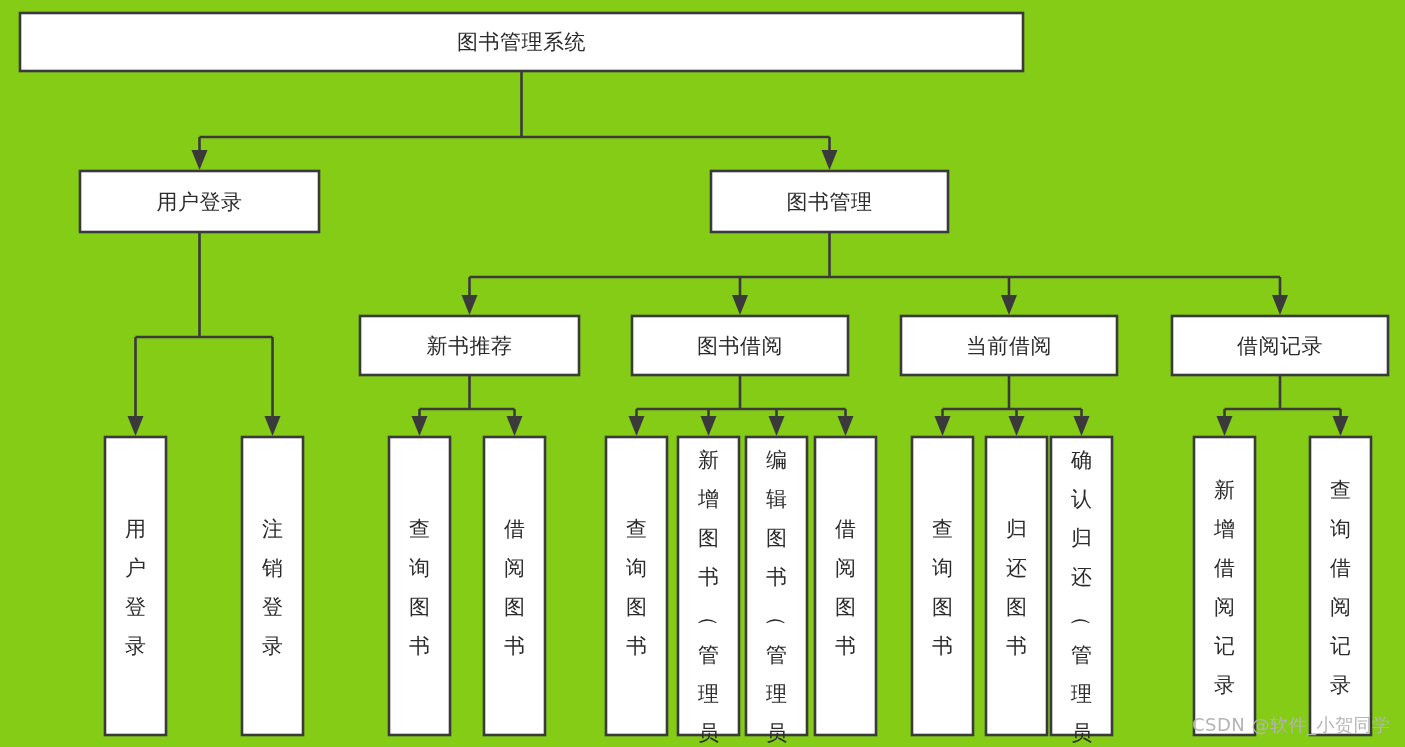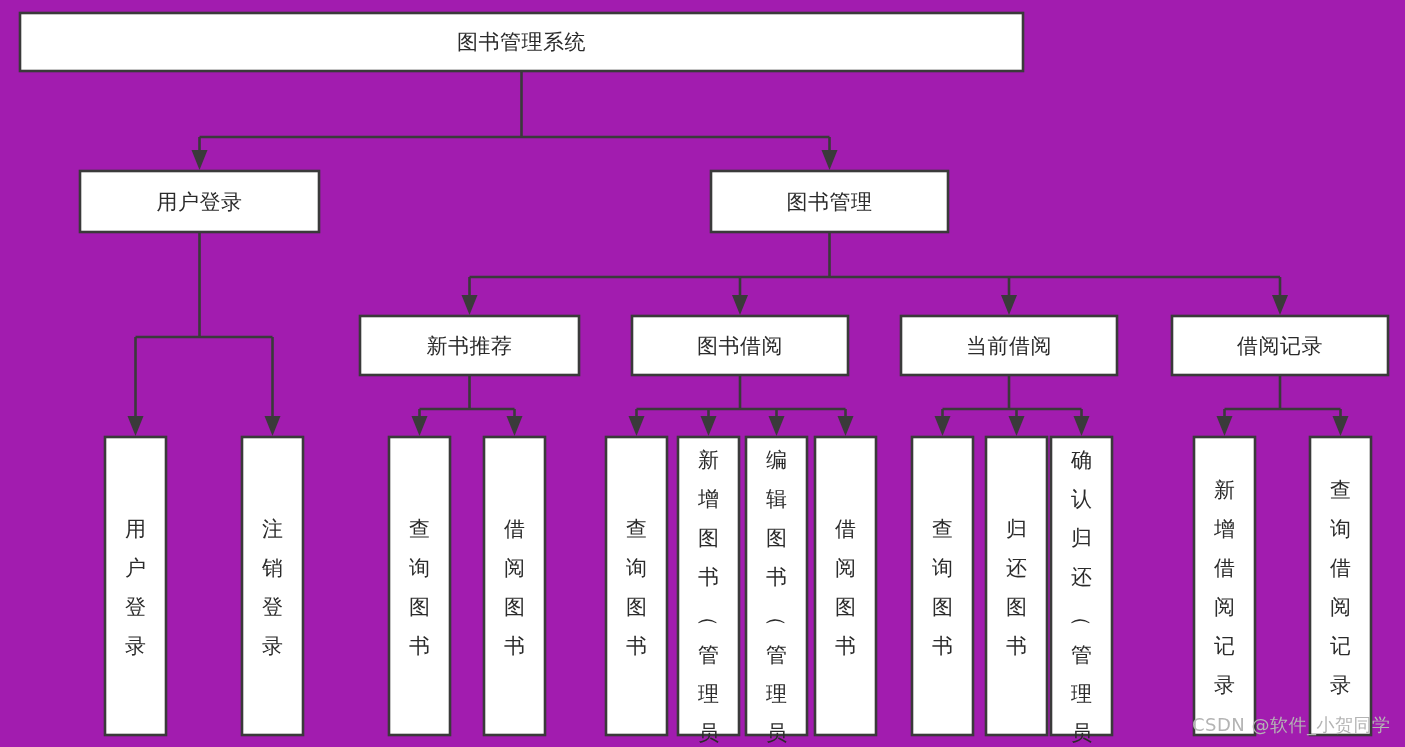--- a/index.html
+++ b/index.html
@@ -12,21 +12,21 @@
     font-family: "DejaVu Sans", "Liberation Sans", sans-serif;
     width: 1405px;
     height: 747px;
     overflow: hidden;
     position: relative;
   }
   #diagram-root {
     position: relative;
     width: 1405px;
     height: 747px;
-    background: #a21caf;
+    background: #84cc16;
   }
   svg.diagram-canvas {
     position: absolute;
     left: 0;
     top: 0;
     width: 1405px;
     height: 747px;
     display: block;
   }
   .node-box {

